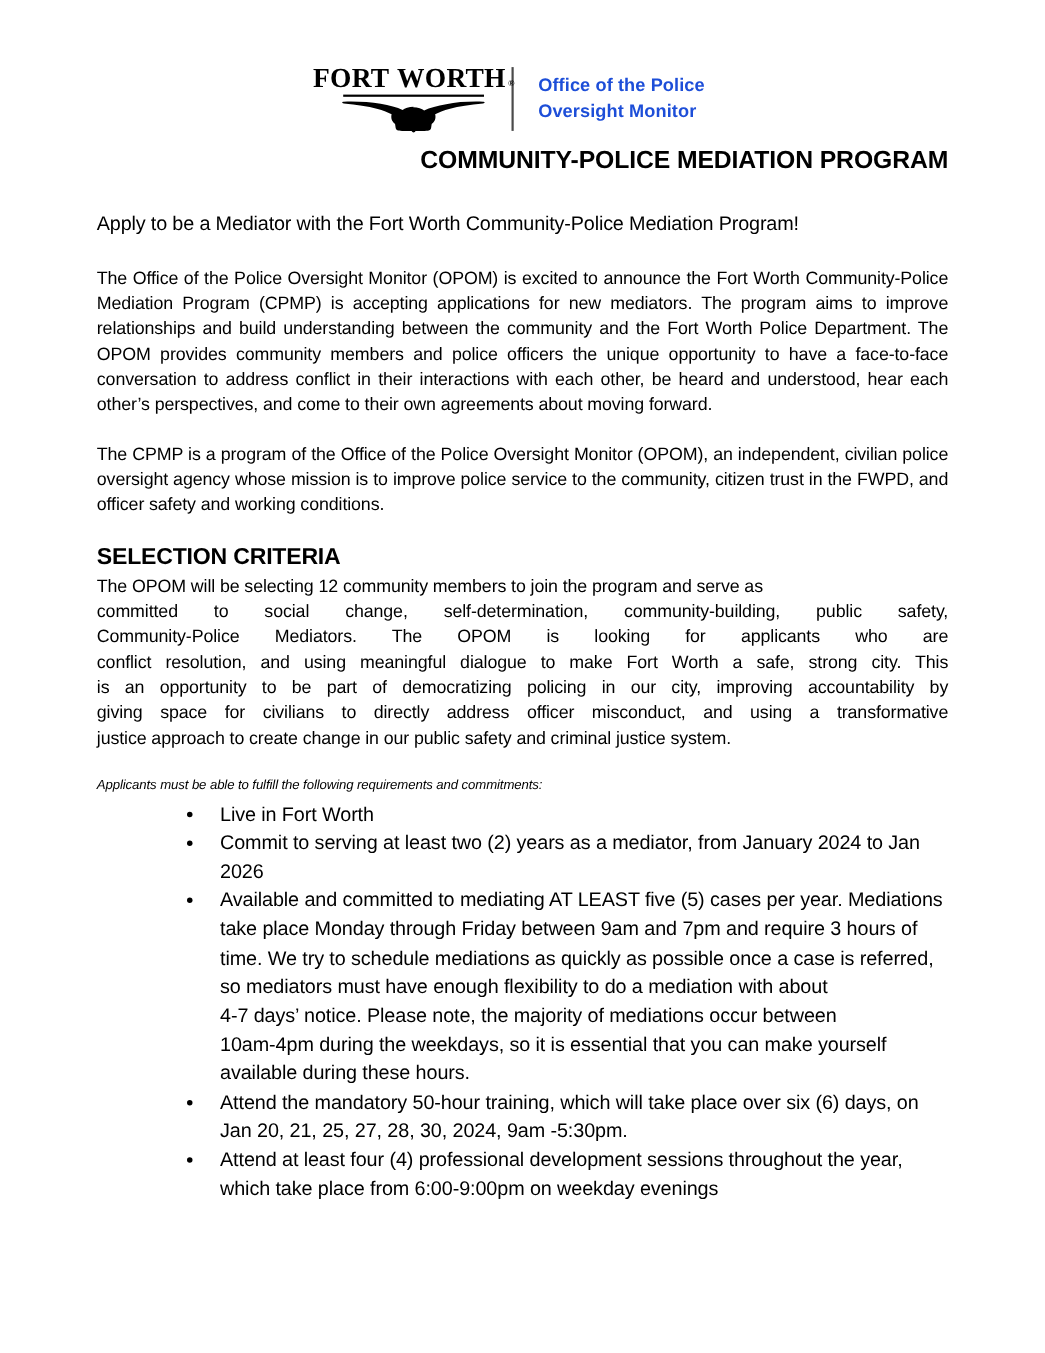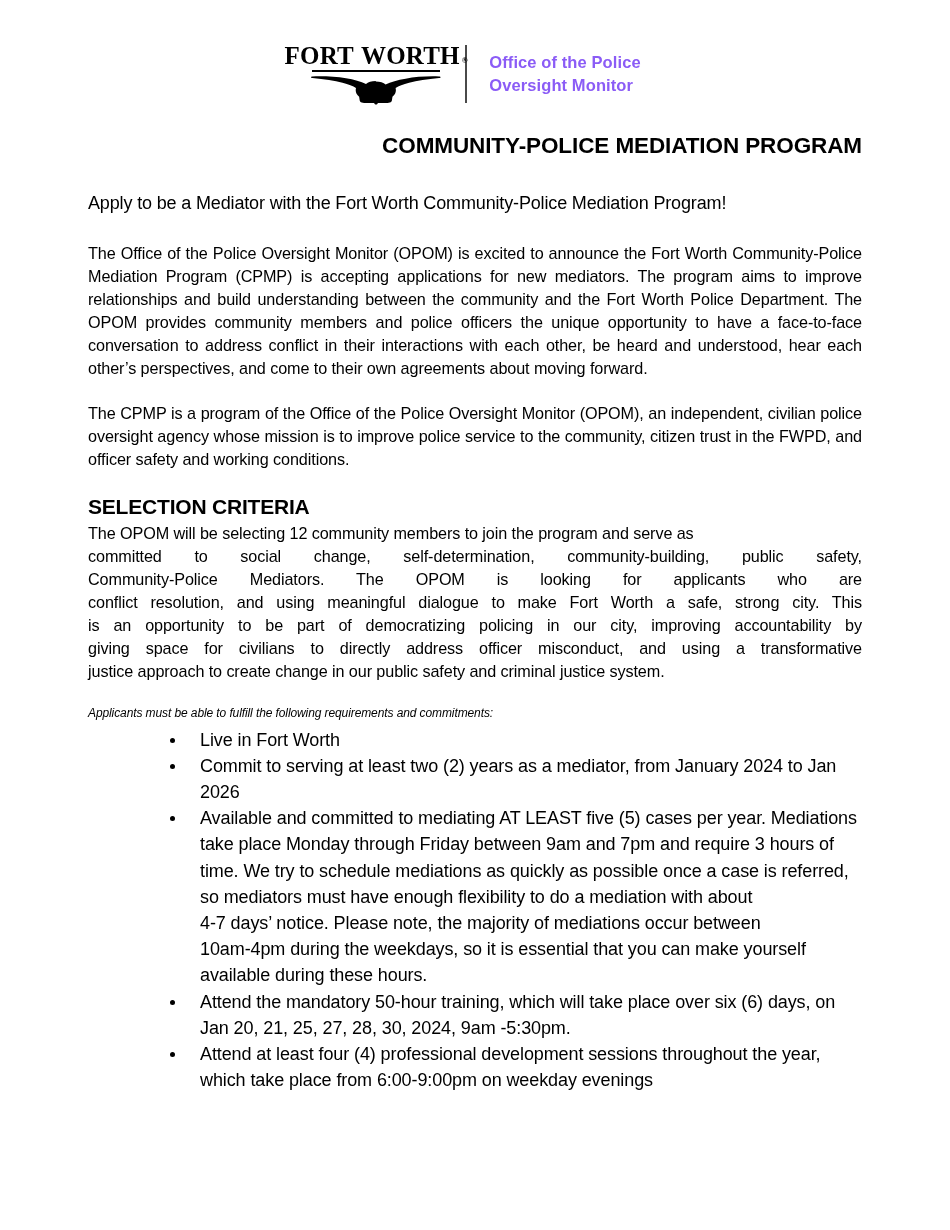--- a/index.html
+++ b/index.html
@@ -19,21 +19,21 @@
     position: relative;
     width: 950px;
     height: 1230px;
     background: #ffffff;
     box-sizing: border-box;
   }
 
   
   .header {
     position: absolute;
-    top: 38px;
+    top: 54px;
     left: 0;
     width: 950px;
     display: flex;
     justify-content: center;
     align-items: center;
   }
   .logo-lockup {
     display: flex;
     align-items: center;
     height: 72px;
@@ -84,21 +84,21 @@
     height: 58px;
     background: #4a4a4a;
     margin: 0 22px 0 8px;
   }
   .office-lines {
     font-family: "Liberation Sans", sans-serif;
     font-weight: bold;
     font-size: 16.5px;
     line-height: 1.42;
     letter-spacing: 0.1px;
-    color: #8b5cf6;
+    color: #1d4ed8;
     white-space: nowrap;
   }
 
   
   .doc {
     position: absolute;
     top: 132px;
     left: 88px;
     width: 774px;
   }

